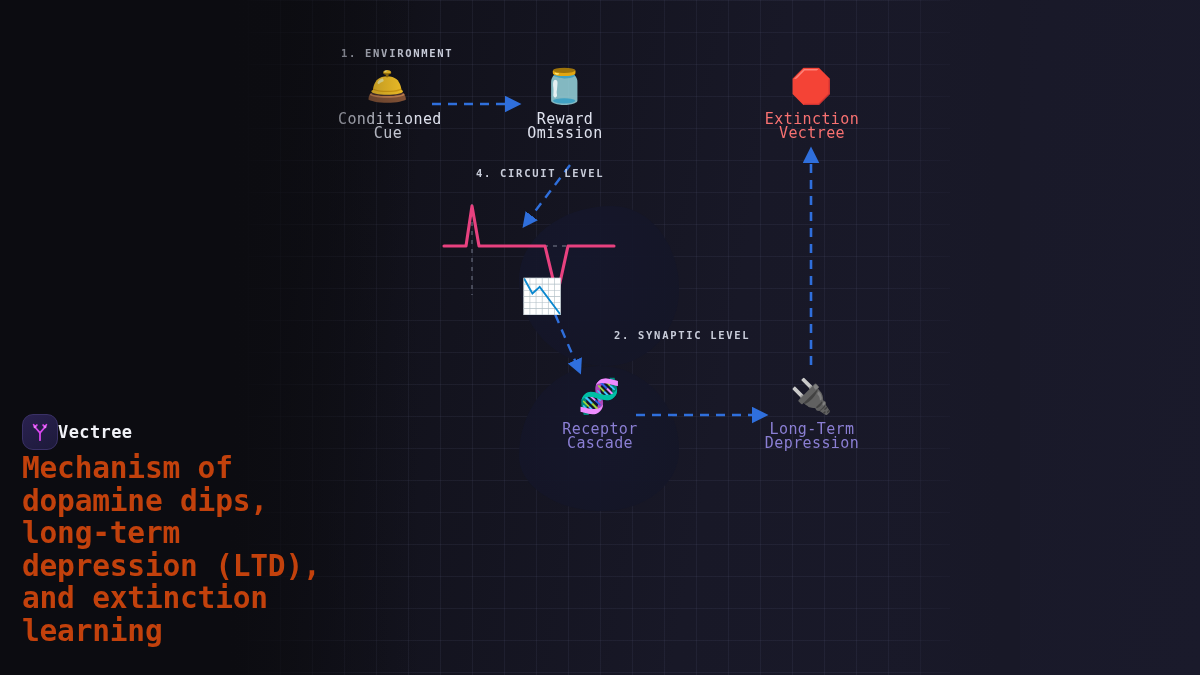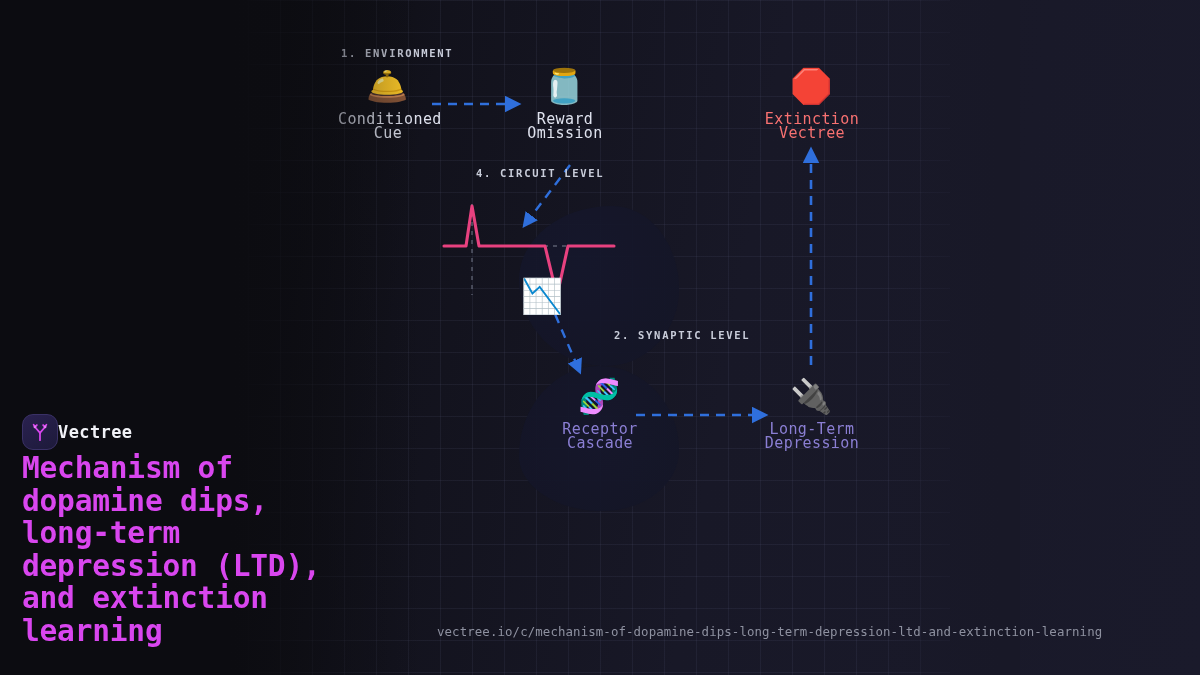--- a/index.html
+++ b/index.html
@@ -84,21 +84,21 @@
     background:linear-gradient(145deg,#2a2150 0%,#1d1a3a 100%);
     display:flex; align-items:center; justify-content:center;
     border:1px solid #3a3166;
   }
   .brand-name {
     font-size:17px; font-weight:700; color:#f1f2f7; letter-spacing:.4px;
   }
   .title {
     position:absolute; left:22px; top:452px; width:400px; z-index:10;
     font-size:29.5px; font-weight:700; line-height:32.5px;
-    color:#d946ef; letter-spacing:-0.2px;
+    color:#c2410c; letter-spacing:-0.2px;
     white-space:pre-line;
   }
   .url {
     position:absolute; left:437px; top:624px; z-index:10;
     font-size:12.4px; color:#8e91a0; letter-spacing:.1px;
   }
 </style>
 </head>
 <body>
 
@@ -194,15 +194,14 @@
     </div>
     <div class="brand-name">Vectree</div>
   </div>
 
   <div class="title">Mechanism of
 dopamine dips,
 long-term
 depression (LTD),
 and extinction
 learning</div>
-  <div class="url">vectree.io/c/mechanism-of-dopamine-dips-long-term-depression-ltd-and-extinction-learning</div>
 
 </div>
 
 </body></html>

